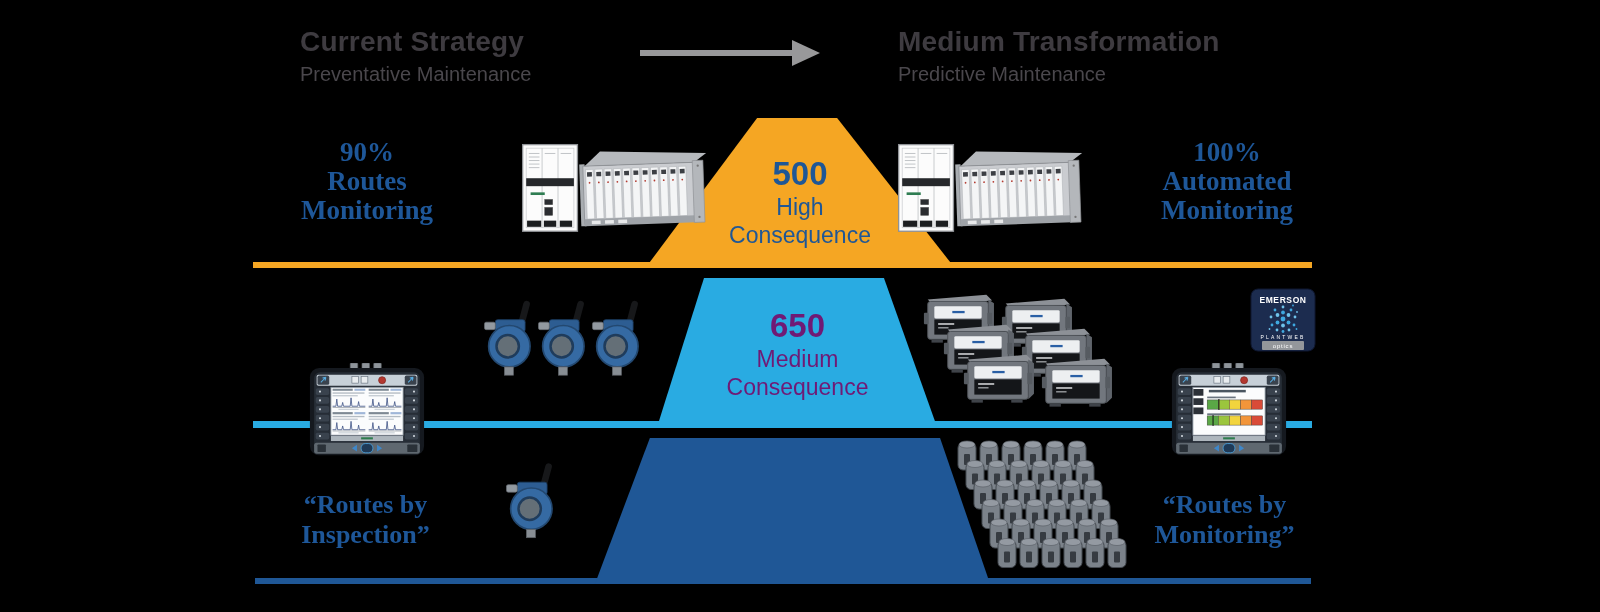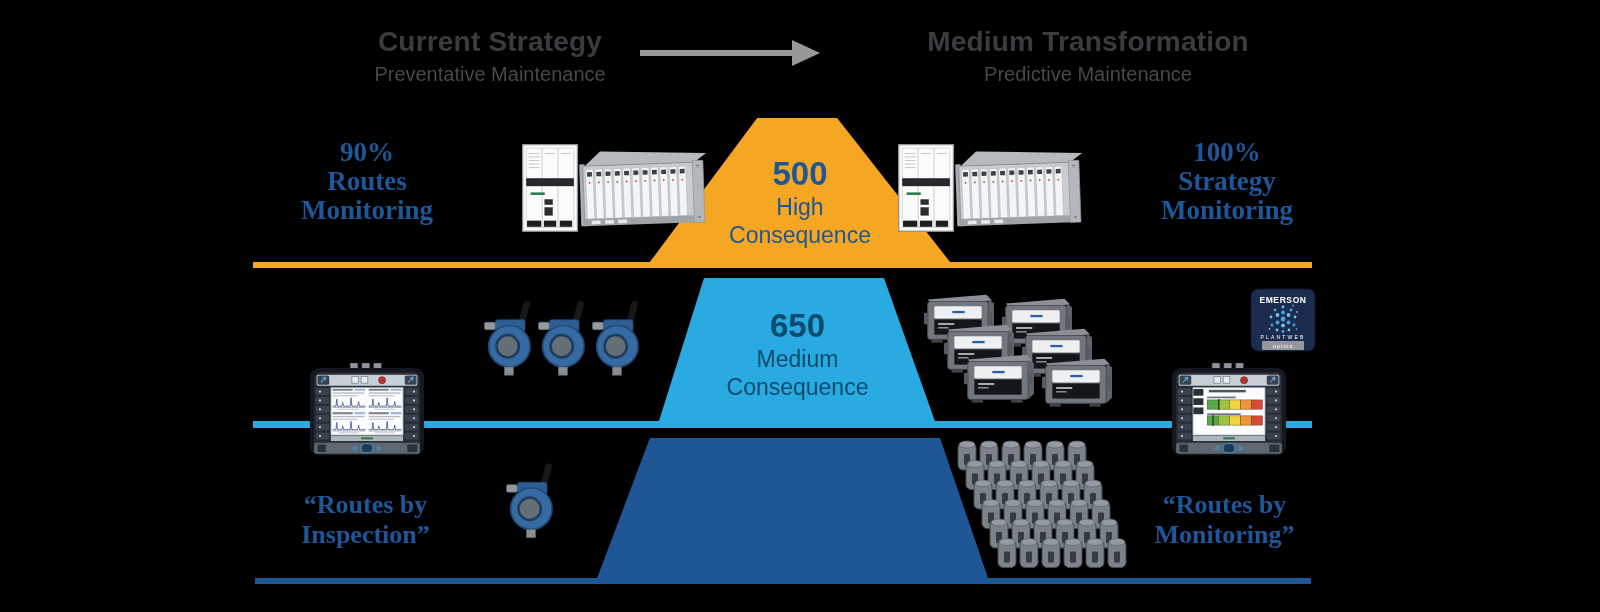--- a/index.html
+++ b/index.html
@@ -4,21 +4,21 @@
 <style>
   :root{
     --orange:#F5A623; --lightblue:#29ABE2; --darkblue:#1F5796;
     --textblue:#1E5799; --headgray:#3E3B40; --subgray:#4A474C; --arrowgray:#98989A;
   }
   *{margin:0;padding:0;box-sizing:border-box;}
   body{background:#000;font-family:"Liberation Sans","DejaVu Sans",sans-serif;}
   .canvas{position:relative;width:1600px;height:612px;background:#000;overflow:hidden;}
 
   
-  .hgroup{position:absolute;text-align:center;}
+  .hgroup{position:absolute;}
   .hgroup.left{left:300px;top:26px;width:380px;}
   .hgroup.right{left:898px;top:26px;width:380px;}
   .htitle{font-size:28px;font-weight:bold;color:var(--headgray);letter-spacing:.2px;}
   .hsub{font-size:20px;color:var(--subgray);margin-top:5px;}
   .arrow-shaft{position:absolute;left:640px;top:50px;width:152px;height:6px;background:var(--arrowgray);}
   .arrow-head{position:absolute;left:792px;top:40px;width:0;height:0;
     border-left:28px solid var(--arrowgray);border-top:13px solid transparent;border-bottom:13px solid transparent;}
 
   
   .hline{position:absolute;z-index:1;}
@@ -29,21 +29,21 @@
   
   .seg{position:absolute;z-index:2;}
   .seg-high{left:640px;top:118px;width:320px;height:144px;background:var(--orange);
     clip-path:polygon(36.6% 0,61.6% 0,96.9% 100%,3.1% 100%);}
   .seg-med{left:650px;top:278px;width:295px;height:149px;background:var(--lightblue);
     clip-path:polygon(18.3% 0,79.3% 0,97.3% 100%,2.4% 100%);}
   .seg-low{left:588px;top:438px;width:407px;height:146px;background:var(--darkblue);
     clip-path:polygon(15.2% 0,86.5% 0,98.8% 100%,1.7% 100%);}
   .seg-text{width:100%;text-align:center;}
   .seg-high .seg-text{padding-top:38px;color:var(--darkblue);}
-  .seg-med .seg-text{padding-top:30px;color:#0c4a6e;}
+  .seg-med .seg-text{padding-top:30px;color:#701a75;}
   .seg-low .seg-text{padding-top:42px;color:#fff;}
   .seg-value{font-size:33px;font-weight:bold;line-height:1.1;}
   .seg-line{font-size:23px;line-height:26px;margin-top:2px;}
   .seg-line:empty{display:none;}
 
   
   .stat,.quote{position:absolute;text-align:center;color:var(--textblue);font-weight:bold;z-index:2;font-family:Liberation Serif, serif;}
   .stat{font-size:27px;line-height:29px;}
   .quote{font-size:26px;line-height:30px;}
   .stat.left{left:272px;top:138px;width:190px;}
@@ -291,21 +291,21 @@
     <div>Routes</div>
     <div>Monitoring</div>
   </div>
   <div class="quote left">
     <div>“Routes by</div>
     <div>Inspection”</div>
   </div>
 
   <div class="stat right">
     <div>100%</div>
-    <div>Strategy</div>
+    <div>Automated</div>
     <div>Monitoring</div>
   </div>
   <div class="quote right">
     <div>“Routes by</div>
     <div>Monitoring”</div>
   </div>
 
   <div class="device d-rack-l">
     <svg viewBox="0 0 215 105">
         <use href="#rack"></use>

